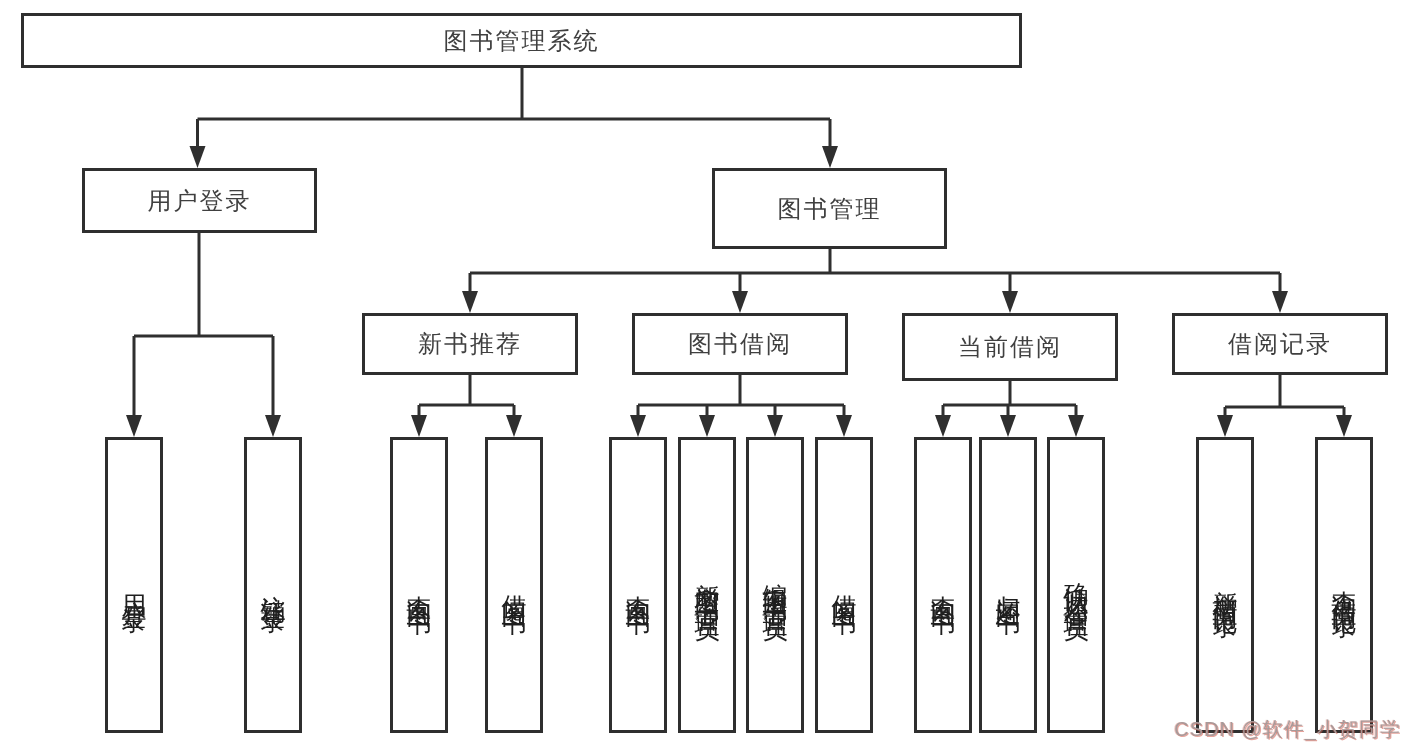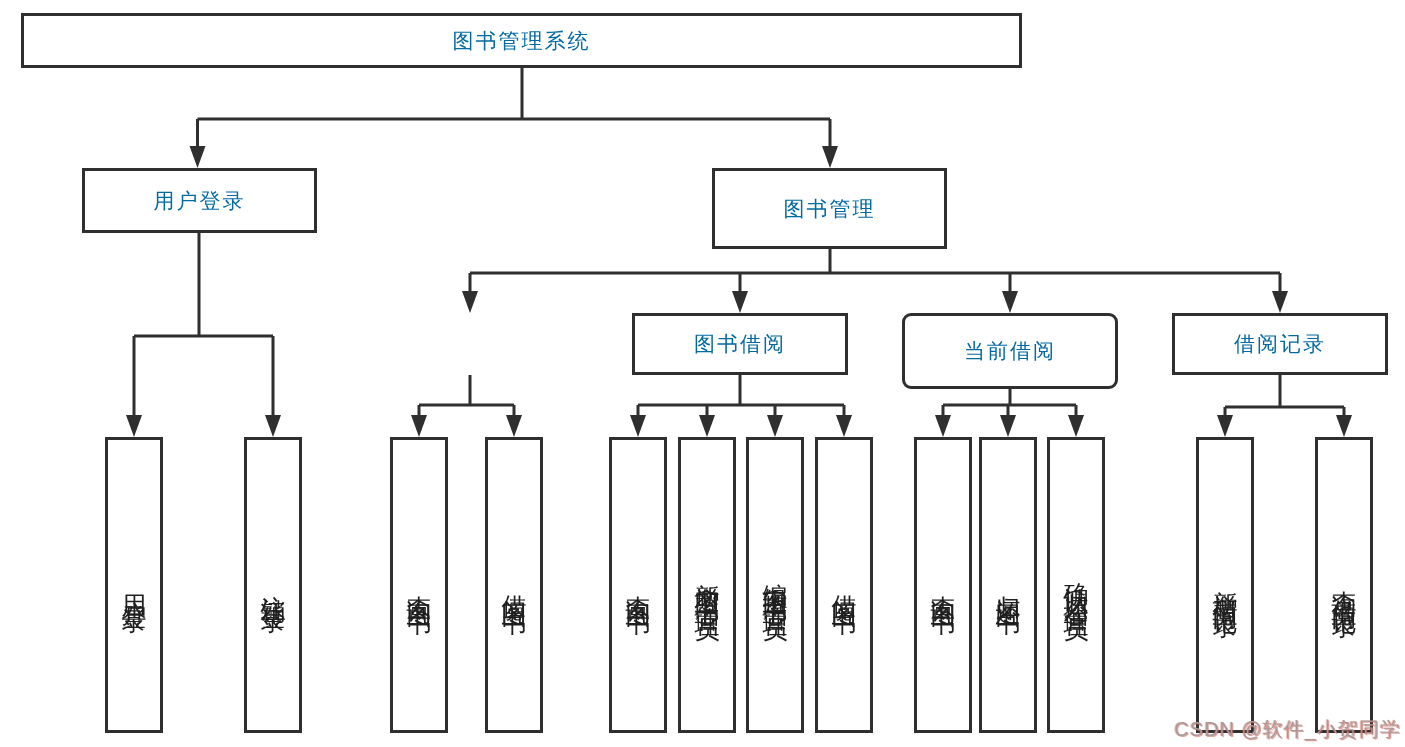--- a/index.html
+++ b/index.html
@@ -22,22 +22,22 @@
     height: 747px;
   }
   .node {
     position: absolute;
     box-sizing: border-box;
     border: 3px solid #2f2f2f;
     background: #ffffff;
     display: flex;
     align-items: center;
     justify-content: center;
-    color: #0369a1;
-    font-size: 21px;
+    color: #404040;
+    font-size: 24px;
     letter-spacing: 2px;
     white-space: nowrap;
     z-index: 2;
   }
   .vnode {
     position: absolute;
     box-sizing: border-box;
     border: 3px solid #2f2f2f;
     background: #ffffff;
     display: flex;
@@ -116,22 +116,23 @@
       <polygon points="1217,415 1233,415 1225,437"></polygon>
       <polygon points="1336,415 1352,415 1344,437"></polygon>
     </g>
   </svg>
 
   <div class="node" style="left:21px; top:13px; width:1001px; height:55px;">图书管理系统</div>
 
   <div class="node" style="left:82px; top:168px; width:235px; height:65px;">用户登录</div>
   <div class="node" style="left:712px; top:168px; width:235px; height:81px;">图书管理</div>
 
+  <div class="node" style="left:362px; top:313px; width:216px; height:62px;">新书推荐</div>
   <div class="node" style="left:632px; top:313px; width:216px; height:62px;">图书借阅</div>
-  <div class="node" style="left:902px; top:313px; width:216px; height:76px;border-radius:9px;">当前借阅</div>
+  <div class="node" style="left:902px; top:313px; width:216px; height:68px;">当前借阅</div>
   <div class="node" style="left:1172px; top:313px; width:216px; height:62px;">借阅记录</div>
 
   <div class="vnode" style="left:105px; top:437px; width:58px; height:296px;">
     <span class="vtext">用户登录</span>
   </div>
   <div class="vnode" style="left:244px; top:437px; width:58px; height:296px;">
     <span class="vtext">注销登录</span>
   </div>
 
   <div class="vnode" style="left:390px; top:437px; width:58px; height:296px;">

